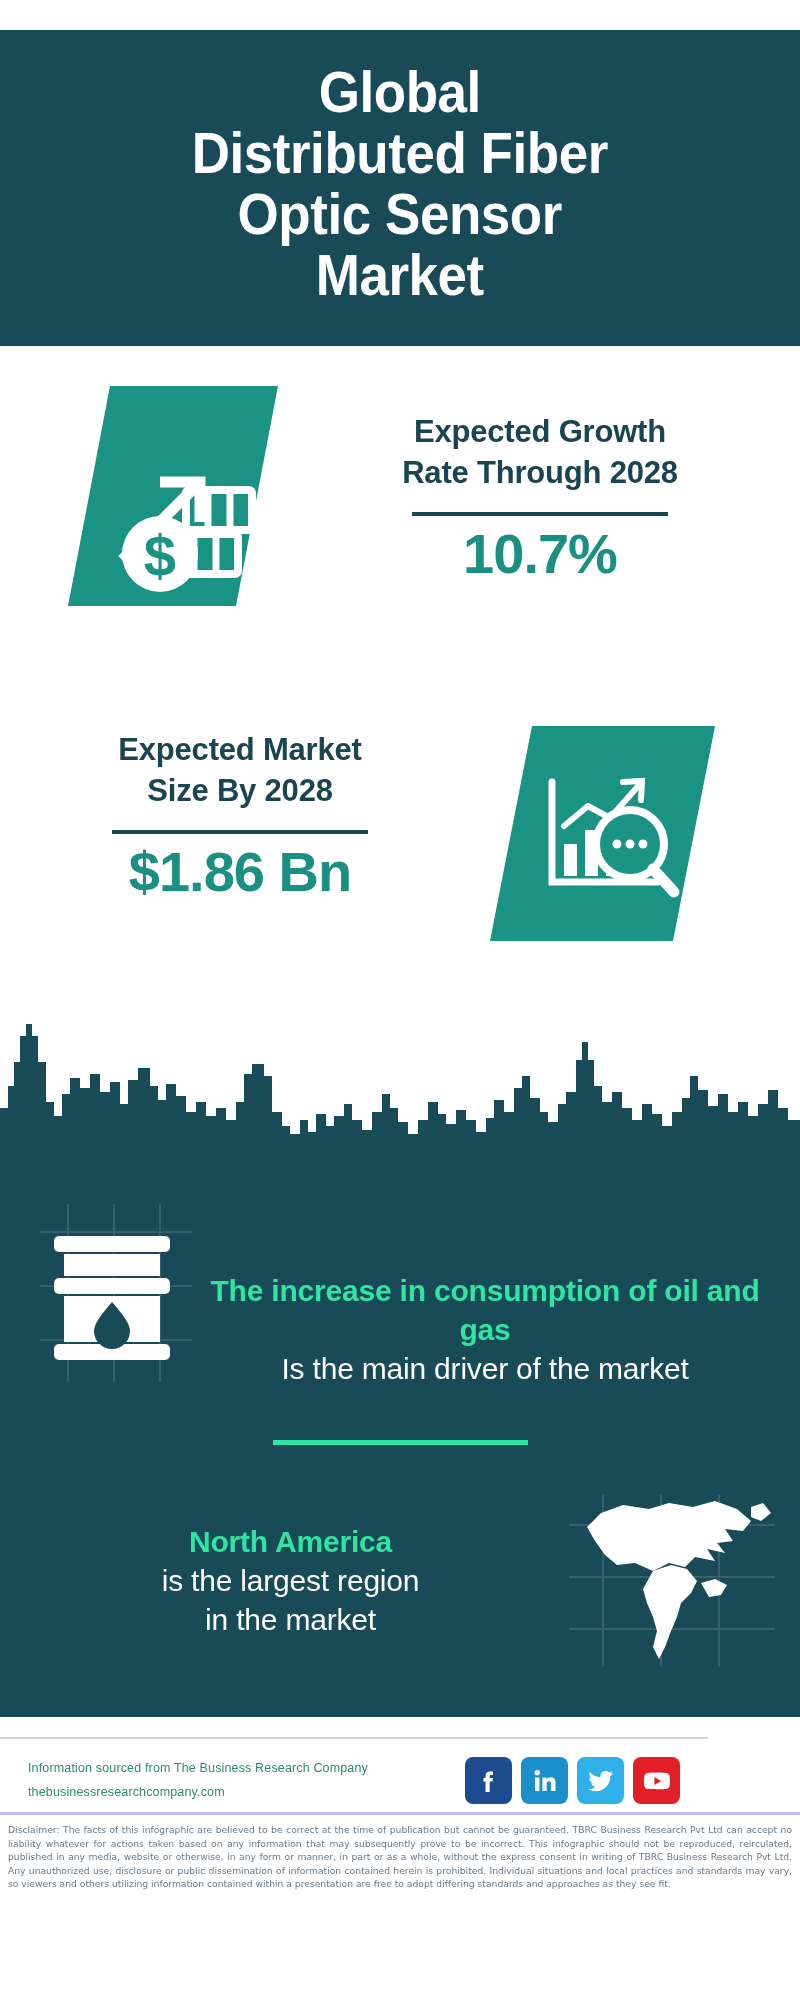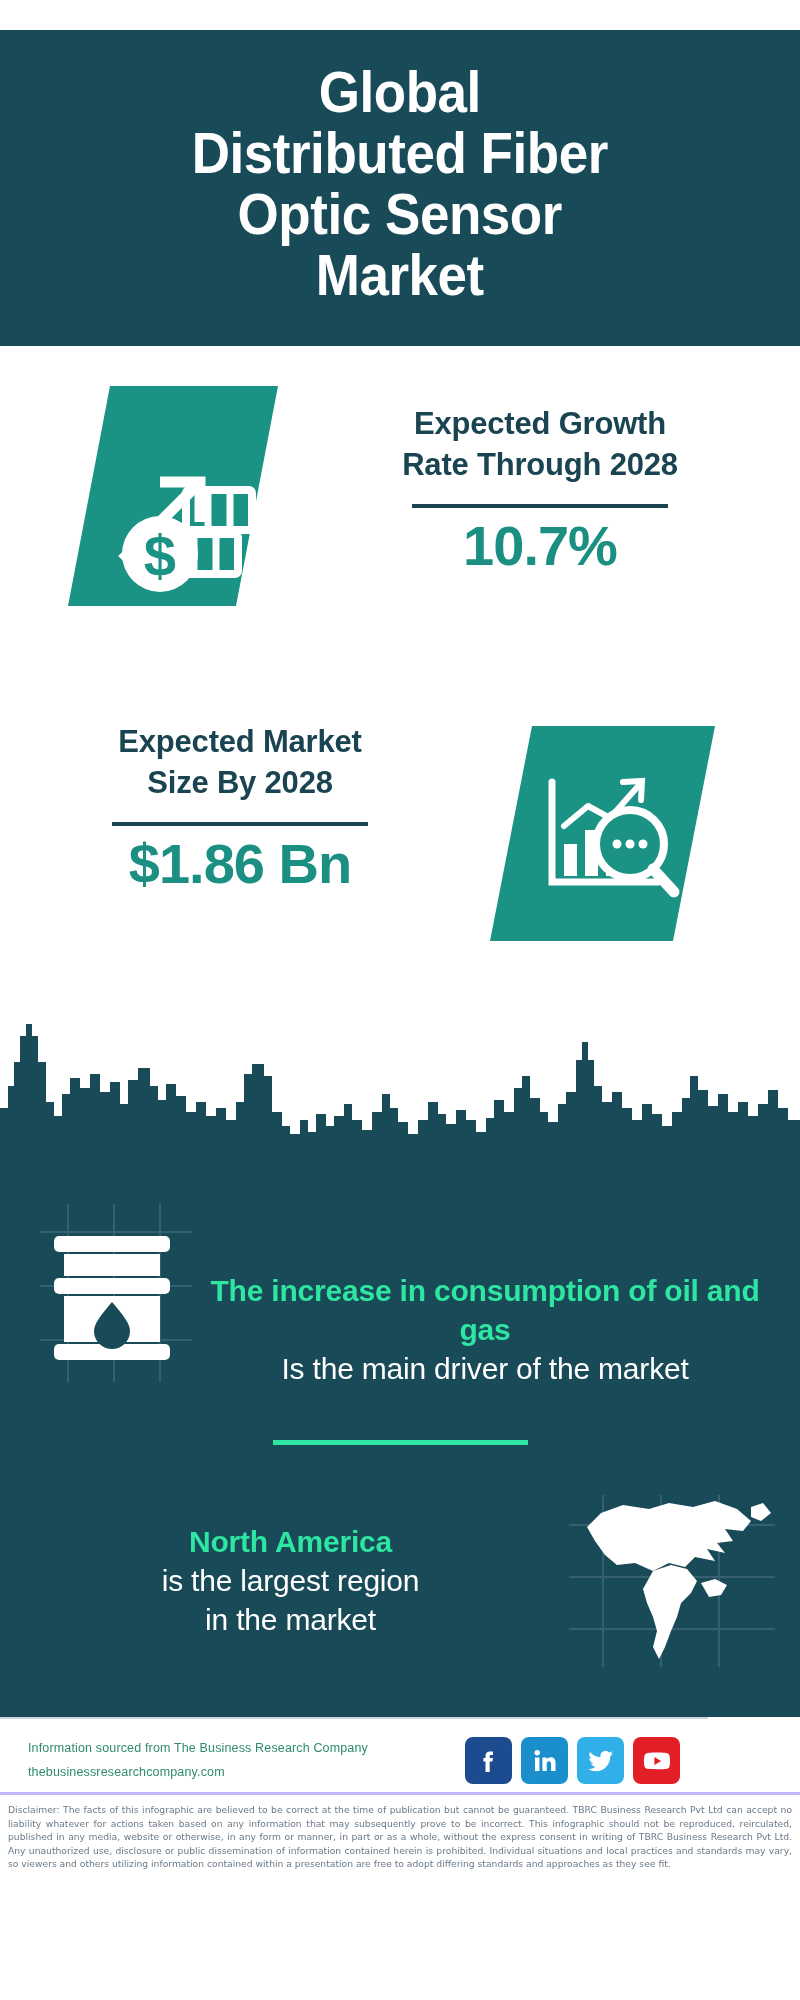--- a/index.html
+++ b/index.html
@@ -27,20 +27,21 @@
   }
 
   
   .stat1 { position:relative; width:800px; height:330px; background:#fff; }
   .icon1-wrap { position:absolute; left:68px; top:40px; width:210px; height:220px; }
   .icon1 { width:100%; height:100%; }
   .stat1-text { position:absolute; left:340px; top:58px; width:400px; text-align:center; }
   .stat-label {
     color:#1A4451; font-weight:700; font-size:31px; line-height:1.32;
     letter-spacing:-0.2px;
+    margin-top:8px;
   }
   .rule { height:4px; background:#1A4451; width:256px; margin:18px auto 10px; }
   .stat-value {
     color:#1A8F82; font-weight:700; font-size:56px; line-height:1.0;
     letter-spacing:-1px;
   }
 
   
   .stat2 { position:relative; width:800px; height:340px; background:#fff; }
   .stat2-text { position:absolute; left:40px; top:46px; width:400px; text-align:center; }
@@ -72,20 +73,21 @@
 
   .region { position:relative; display:flex; align-items:center; padding:46px 20px 0 20px; }
   .region-text { flex:1; text-align:center; padding-right:4px; }
   .map-wrap { position:relative; width:215px; height:180px; flex:0 0 215px; }
 
   
   .footer {
     width:708px; background:#fff; padding:18px 28px 8px;
     display:flex; align-items:center; justify-content:space-between;
     border-top:2px solid #cfd6da;
+    margin-top:20px;
   }
   .src { color:#2E8B6F; font-size:12.5px; line-height:1.85; letter-spacing:0.15px; }
   .socials { display:flex; gap:9px; align-items:center; }
   .sq { width:47px; height:47px; border-radius:8px; display:flex; align-items:center; justify-content:center; }
   .sq svg { display:block; }
   .fb { background:#1D4B8F; }
   .li { background:#1B8FCB; }
   .tw { background:#2FB0E8; }
   .yt { background:#E21F26; }
 

